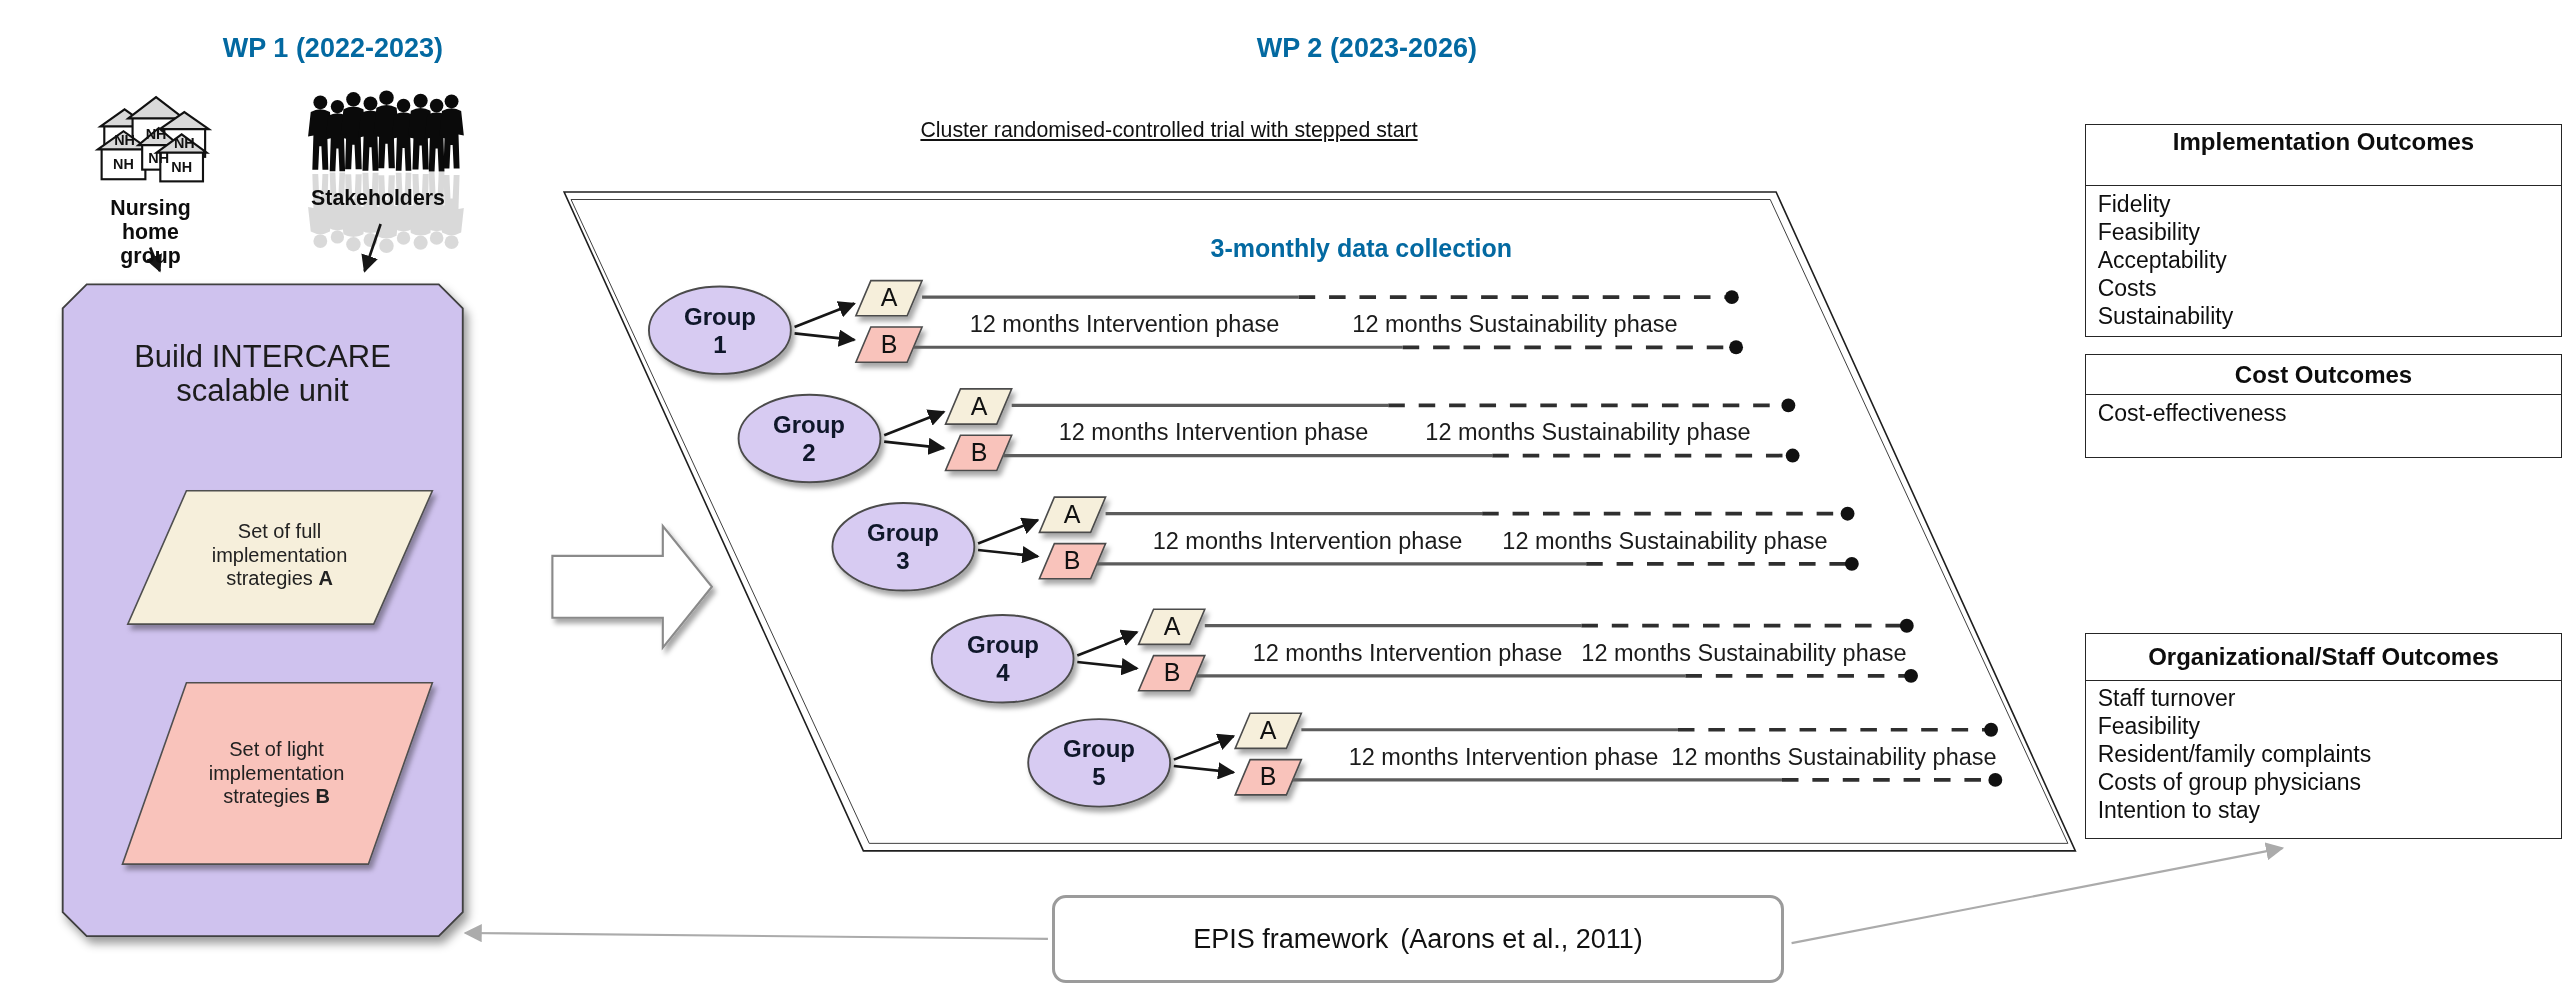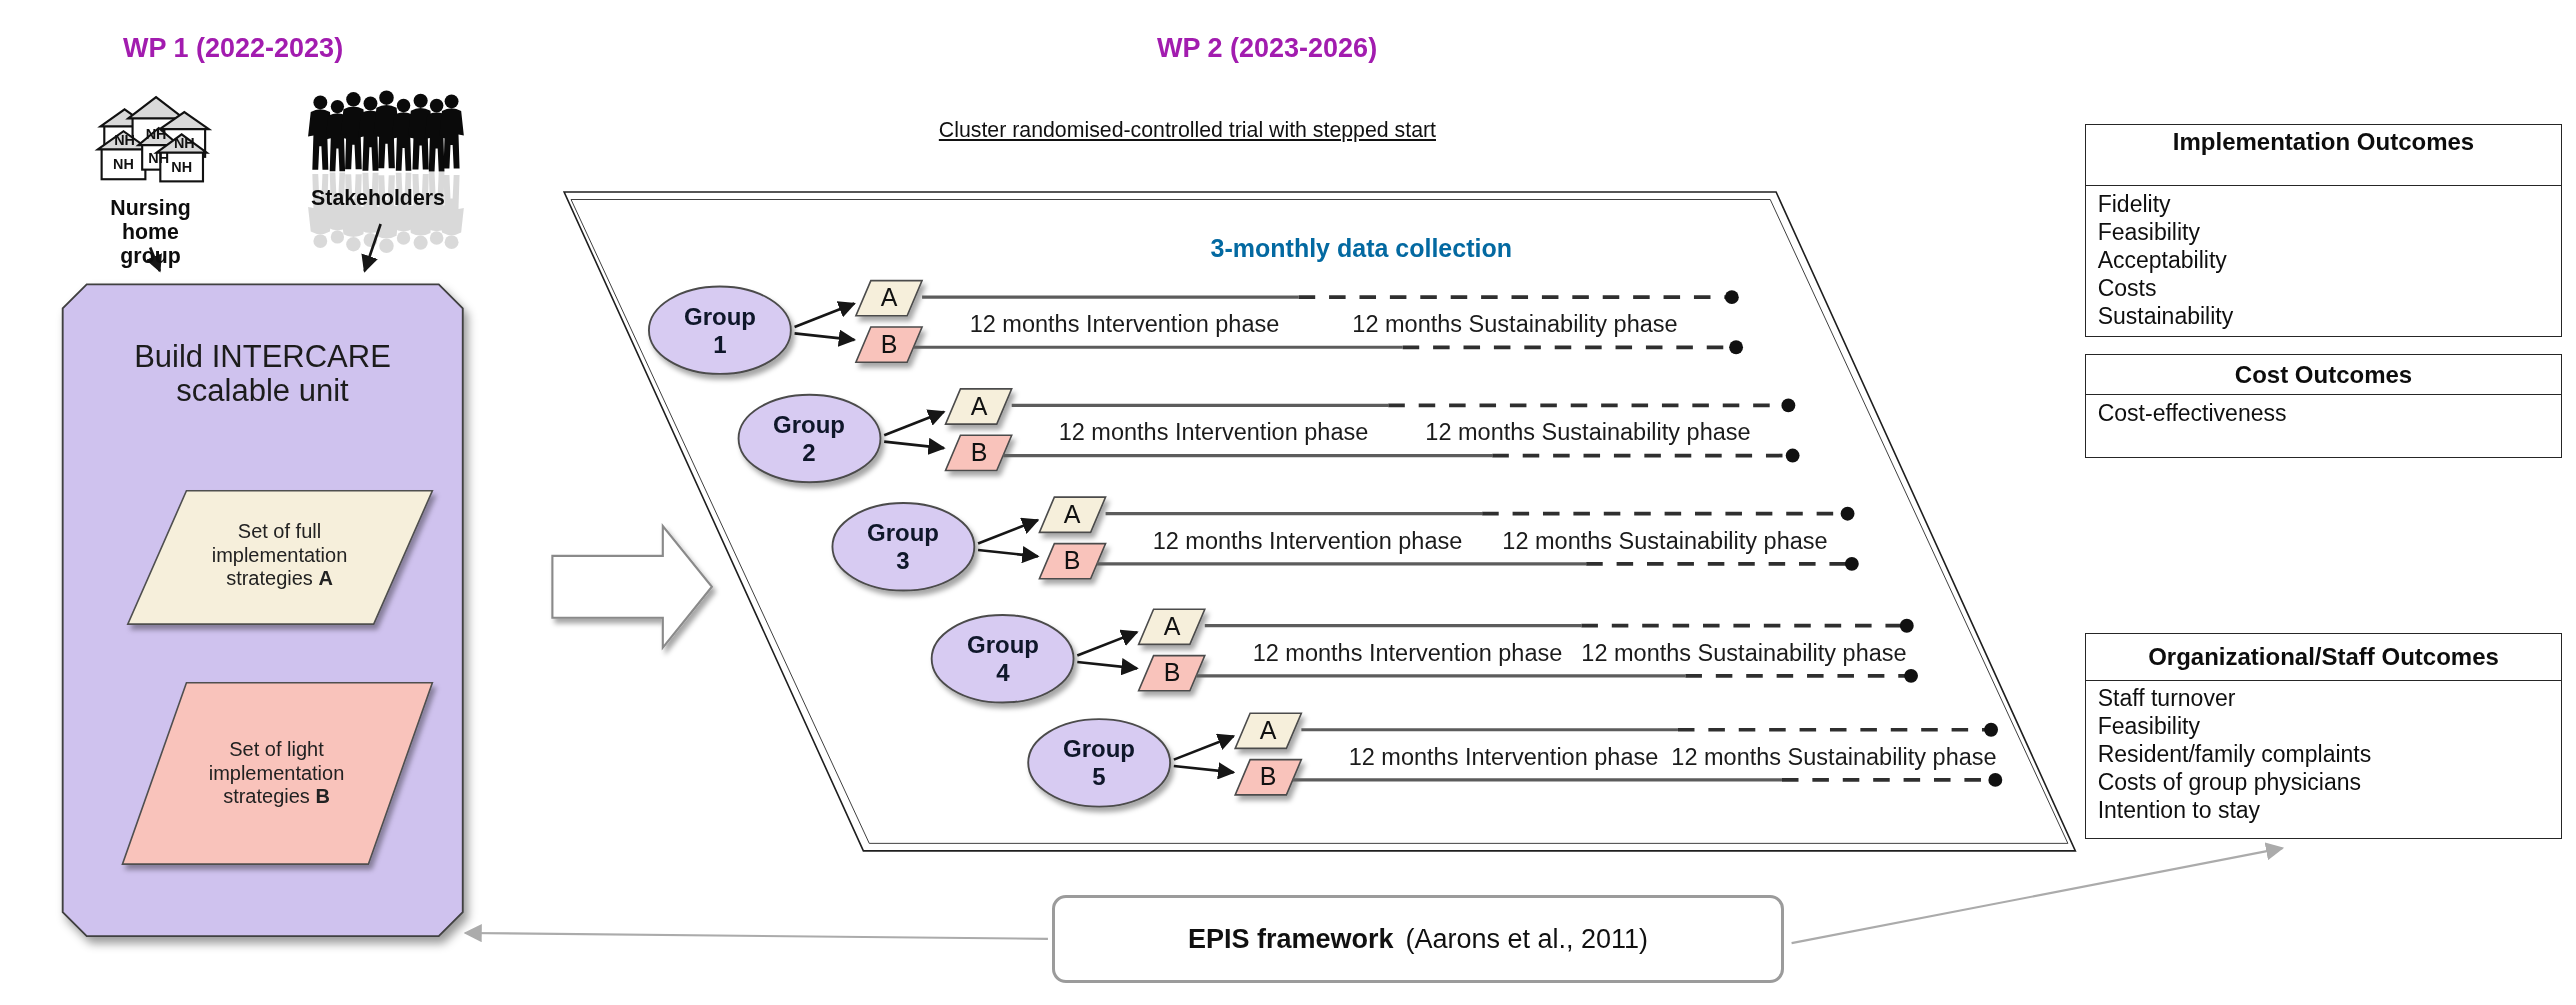--- a/index.html
+++ b/index.html
@@ -1,40 +1,40 @@
 <!DOCTYPE html>
 <html style="font-size:8.5px"><head>
 <meta charset="utf-8">
 <style>
   html,body{margin:0;padding:0;background:#ffffff;}
   body{width:2576px;height:1005px;overflow:hidden;position:relative;
        font-family:"Liberation Sans","DejaVu Sans",sans-serif;color:#111;}
   #stage{position:absolute;left:0;top:0;width:2576px;height:1005px;}
   #gfx{position:absolute;left:0;top:0;}
   .abs{position:absolute;}
-  .hd{font-weight:bold;font-size:27px;text-align:left;color:#a21caf;white-space:nowrap;}
+  .hd{font-weight:bold;font-size:27px;text-align:right;color:#0369a1;white-space:nowrap;}
   .iconlab{font-weight:bold;font-size:21.3px;line-height:24px;text-align:center;color:#0d0d0d;}
-  .subtl{font-size:21.3px;text-decoration:underline;text-align:right;color:#111;white-space:nowrap;}
+  .subtl{font-size:21.3px;text-decoration:underline;text-align:center;color:#111;white-space:nowrap;}
   .datacol{font-weight:bold;font-size:25px;text-align:right;color:#0369a1;white-space:nowrap;}
   .boxtitle{font-size:31px;line-height:34px;text-align:center;color:#1c1c1c;}
   .strategy-text{position:absolute;font-size:20px;line-height:23.5px;text-align:center;color:#222;}
   .gl{position:absolute;width:142px;text-align:center;font-weight:bold;font-size:24px;line-height:28px;color:#0f172a;}
   .armletter{position:absolute;width:32px;text-align:center;font-size:25px;color:#111;}
   .phase{position:absolute;font-size:23.5px;text-align:center;color:#1b1b1b;white-space:nowrap;}
   .out-box{position:absolute;left:2085px;width:477px;background:#fff;border:1.6px solid #262626;box-sizing:border-box;}
   .out-head{display:flex;justify-content:center;border-bottom:1.6px solid #262626;box-sizing:border-box;
             font-weight:bold;font-size:24px;color:#0d0d0d;}
   .head-top{align-items:flex-start;padding-top:3.2px;}
   .head-mid{align-items:center;}
   .head-bot{align-items:flex-end;padding-bottom:4.3px;}
   .out-items{list-style:none;margin:0;padding:4.3px 0 0 11.7px;font-size:23px;line-height:28px;color:#0f0f0f;}
   #epis-box{position:absolute;left:1052px;top:895px;width:732px;height:88px;background:#fff;
             border:3.7px solid #9b9b9b;border-radius:14px;display:flex;align-items:center;justify-content:center;
             font-size:27px;color:#111;box-sizing:border-box;}
-  #epis-box b{font-weight:bold;text-align:center;}
+  #epis-box b{font-weight:normal;text-align:center;}
   #epis-box .rest{margin-left:12px;}
 </style>
 </head>
 <body>
 
 <div id="stage">
 
   <svg id="gfx" width="2576" height="1005" viewBox="0 0 4828 1884">
     <defs>
       <marker id="mArrow" viewBox="0 0 10 10" refX="9" refY="5" markerWidth="6.5" markerHeight="6.5" orient="auto-start-reverse">

